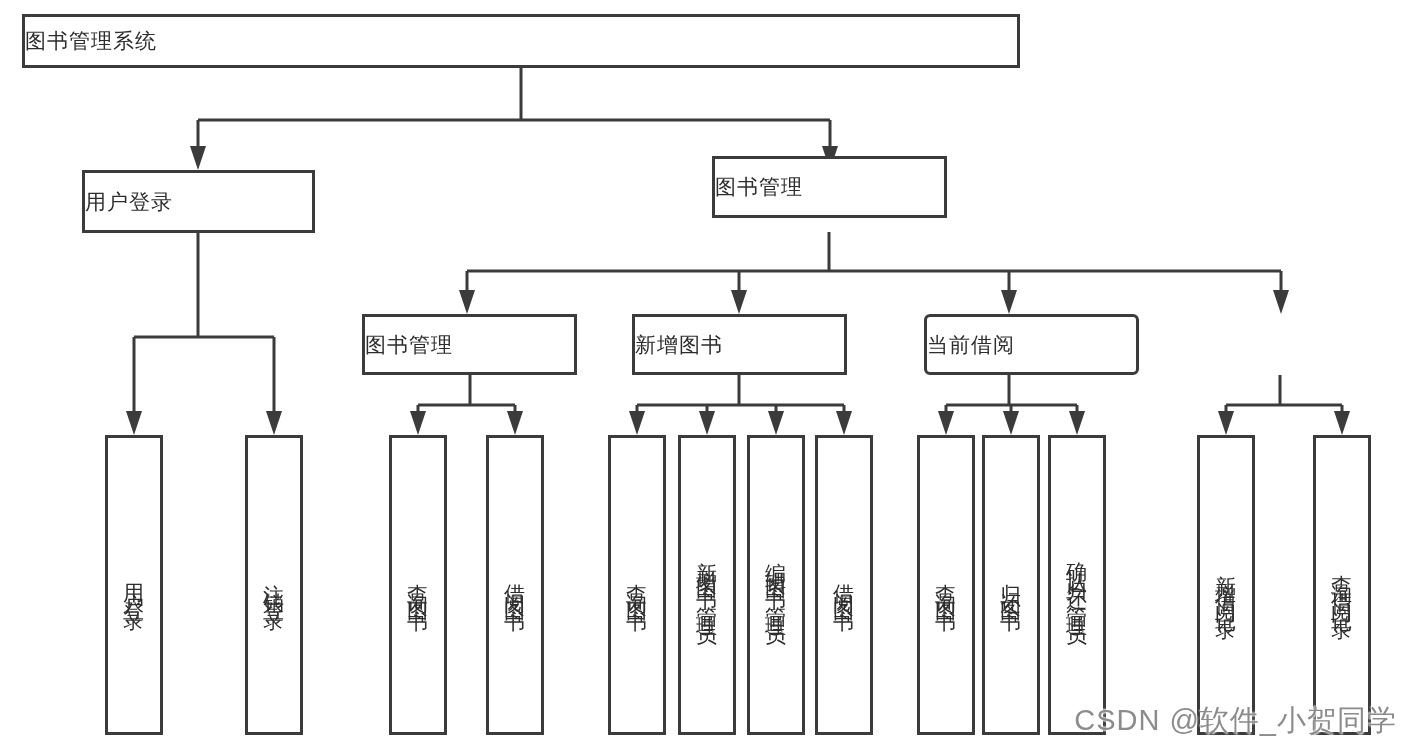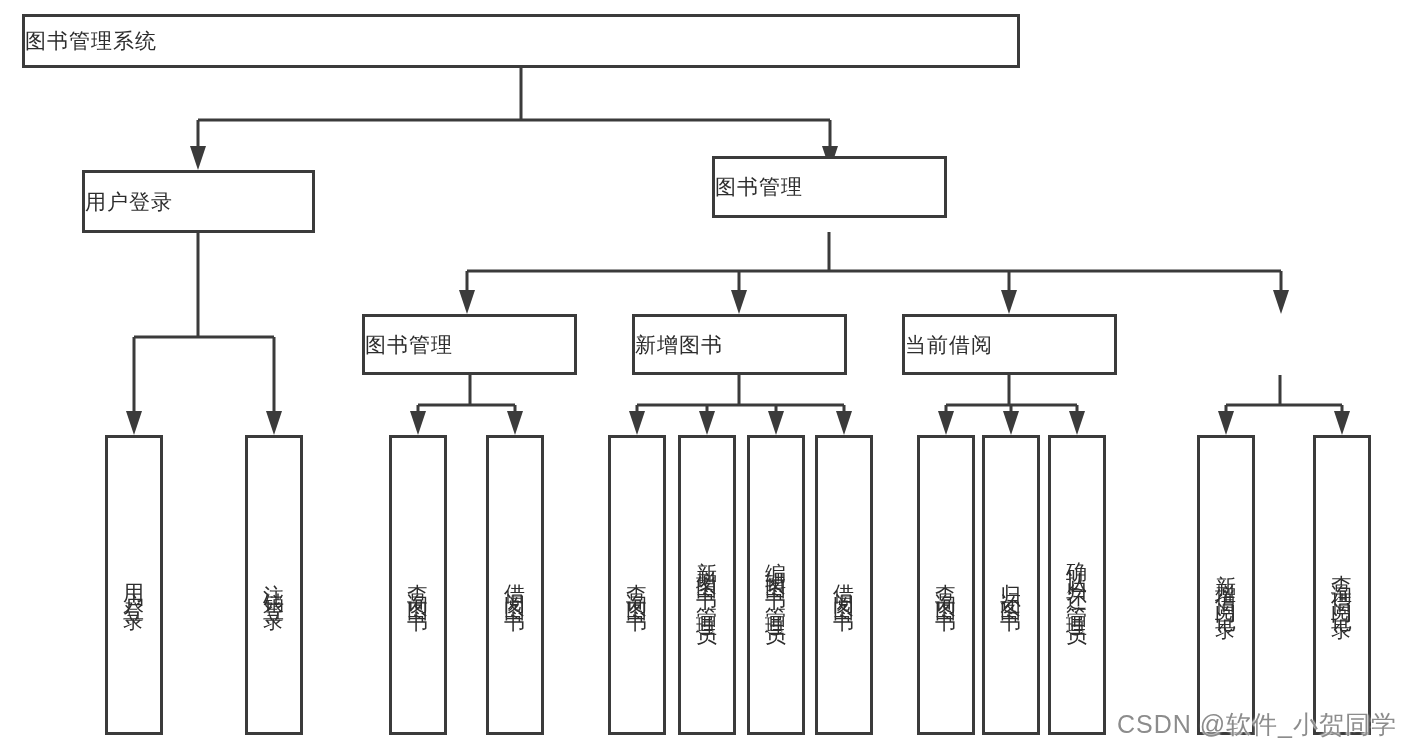--- a/index.html
+++ b/index.html
@@ -55,41 +55,41 @@
     color: #2d2d2d;
     white-space: nowrap;
     line-height: 1;
   }
   #root-box   { left: 22px;  top: 14px;  width: 998px; height: 54px; }
   #box-user-login-branch { left: 82px;  top: 170px; width: 233px; height: 63px; }
   #box-book-management   { left: 712px; top: 156px; width: 235px; height: 62px; }
   .l3 { top: 314px; width: 215px; height: 61px; }
   #box-new-book   { left: 362px; }
   #box-borrowing  { left: 632px; }
-  #box-current    { left: 902px; }
+  #box-current    { left: 924px; border-radius: 6px; }
   #box-records    { left: 1172px; }
   
   #leaf-ul-0 { left: 105px; }
   #leaf-ul-1 { left: 245px; }
   #leaf-nb-0 { left: 389px; }
   #leaf-nb-1 { left: 486px; }
   #leaf-bb-0 { left: 608px; }
   #leaf-bb-1 { left: 678px; }
   #leaf-bb-2 { left: 747px; }
   #leaf-bb-3 { left: 815px; }
   #leaf-cb-0 { left: 917px; }
   #leaf-cb-1 { left: 982px; }
   #leaf-cb-2 { left: 1048px; }
   #leaf-br-0 { left: 1197px; }
   #leaf-br-1 { left: 1313px; }
   #watermark {
     position: absolute;
     right: 8px;
     bottom: 6px;
-    font-size: 25px;
+    font-size: 29px;
     color: #8c8c8c;
     letter-spacing: 1px;
     text-shadow: 1px 1px 2px #ffffff, -1px -1px 2px #ffffff;
     white-space: nowrap;
     text-align: center;
   }
 </style>
 </head>
 <body>
 

